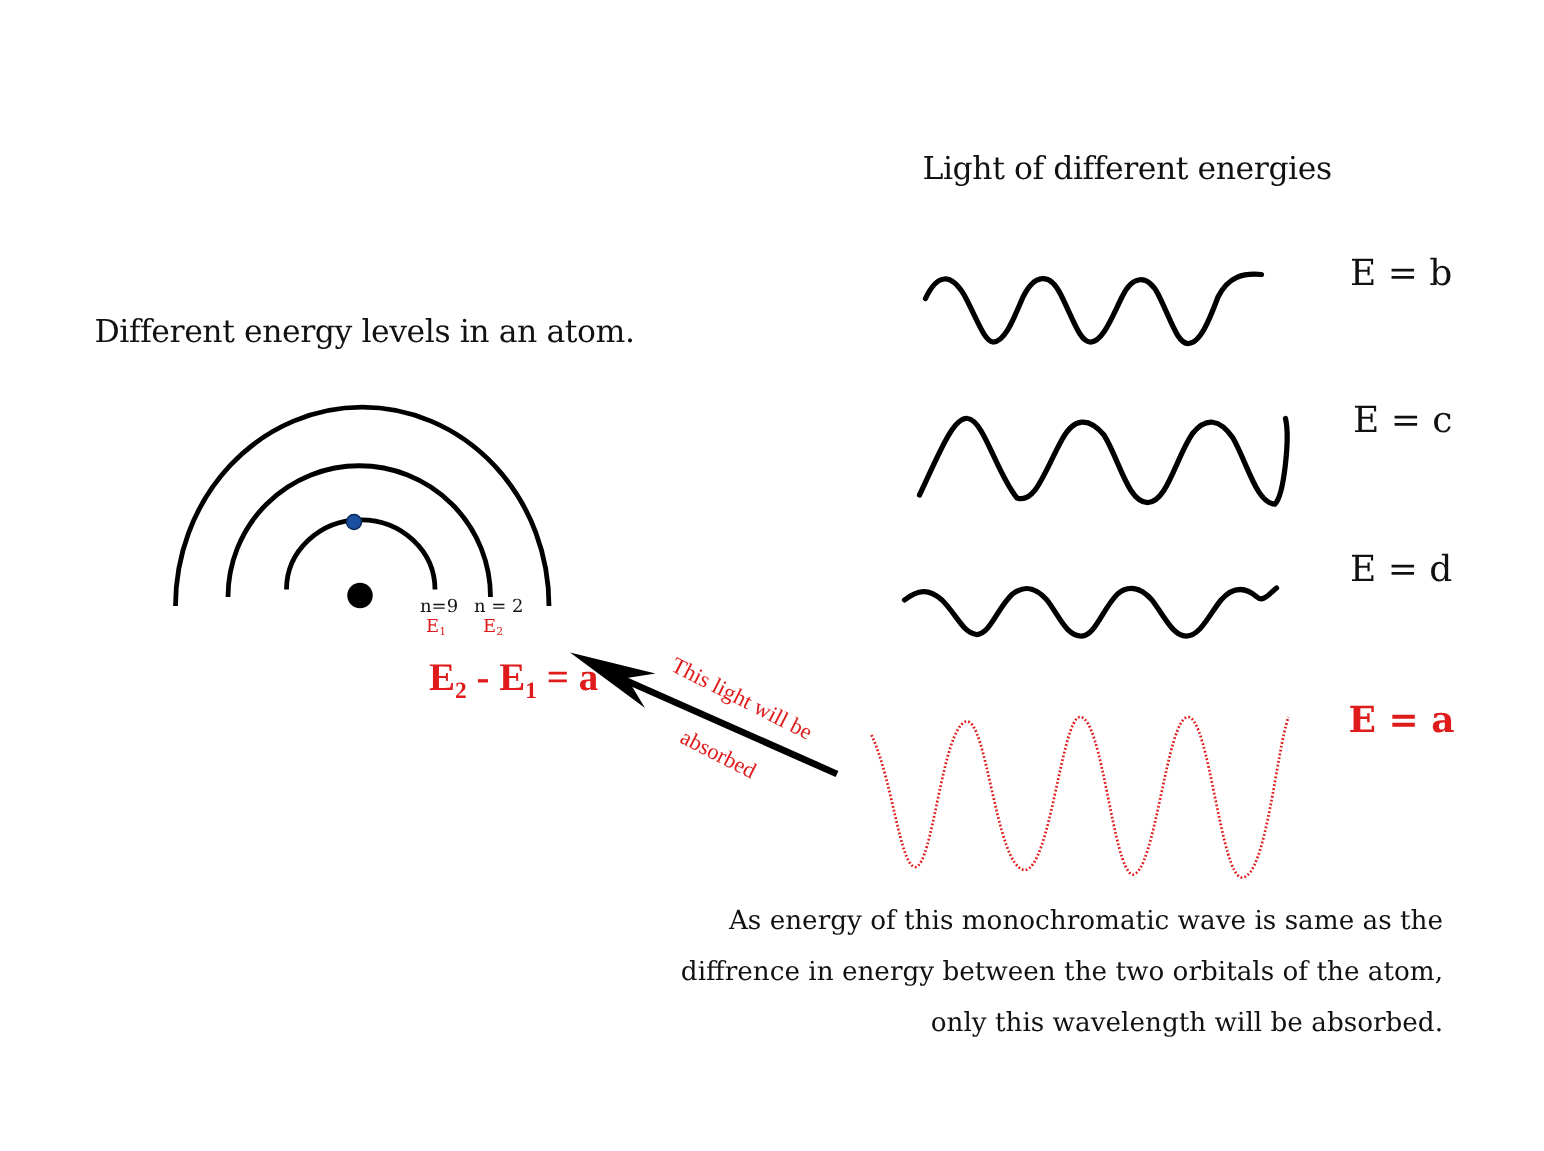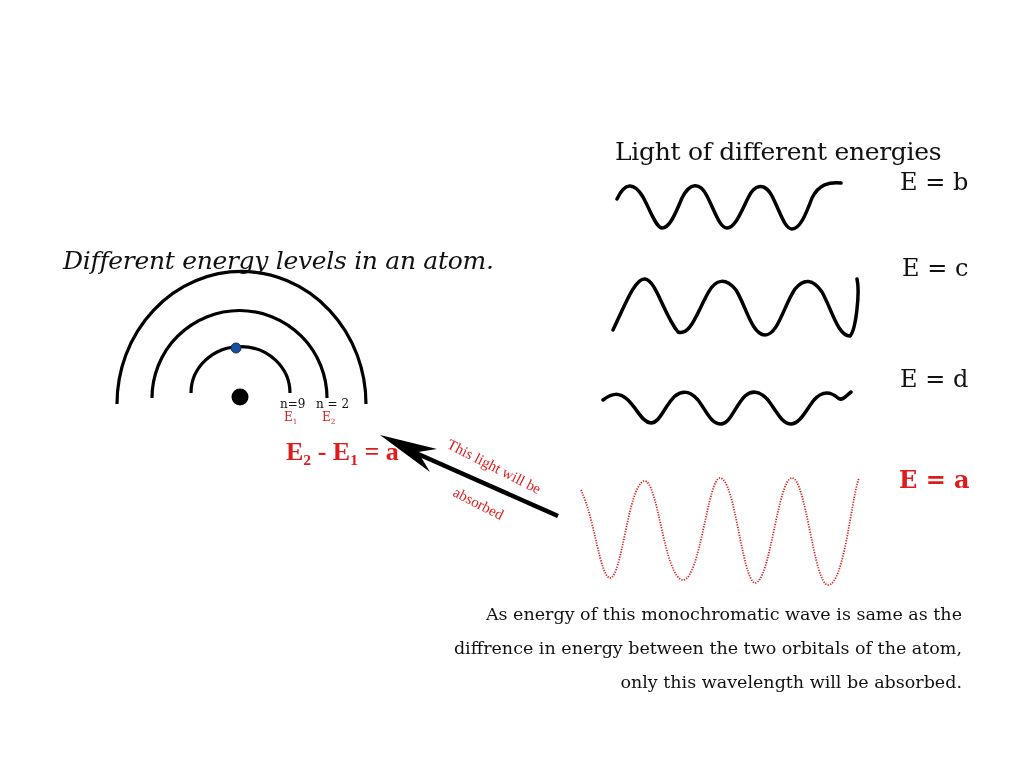--- a/index.html
+++ b/index.html
@@ -1,19 +1,19 @@
 <!DOCTYPE html>
 <html><head>
 <meta charset="utf-8">
 <style>
   html, body { margin:0; padding:0; background:#ffffff; }
   body { width:1029px; height:767px; position:relative; overflow:hidden;
          font-family:"DejaVu Serif","Liberation Serif",serif; color:#111; }
   .abs { position:absolute; white-space:nowrap; }
-  .title { font-size:25px; letter-spacing:-0.3px;margin-top:37px; }
+  .title { font-size:21px; letter-spacing:-0.3px; }
   .elabel { font-size:24px; }
   .red { color:#e01b1b; }
   .caption { position:absolute; left:452px; top:597px; width:510px; text-align:right;
              font-size:17.5px; line-height:34px; white-space:normal; }
   svg.layer { position:absolute; left:0; top:0; }
   .small { font-size:12px; }
   .sub { font-size:60%; vertical-align:-0.35em; }
   .eq { font-size:26px; font-weight:bold; font-family:"Liberation Serif",serif; }
   .note { font-size:15px; font-family:"Liberation Serif",serif; transform-origin:left top; }
 </style>
@@ -47,37 +47,37 @@
            C660,423 665,405 675,396 C683,390 690,391 698,400
            C707,412 711,424 721,424 C730,424 735,406 745,396
            C752,390 760,391 768,400 C777,412 782,424 791,424
            C800,424 806,410 814,400 C822,391 830,391 838,398 C842,402 847,395 851,392"></path>
   <path fill="none" stroke="#e01b1b" stroke-width="1.8" stroke-dasharray="1.2,1.4" d="M581,490 C595,520 600,577 610,578 C622,578 628,486 644,481
            C658,478 664,578 683,580 C700,580 708,478 720,478
            C735,478 742,580 755,583 C770,583 778,478 792,478
            C806,478 814,585 828,585 C844,585 851,500 859,478"></path>
 </svg>
 
-<div class="abs title" style="left:63px; top:209px;font-style:italic;">Different energy levels in an atom.</div>
+<div class="abs title" style="left:63px; top:209px;">Different energy levels in an atom.</div>
 
 <div class="abs small" style="left:280px; top:397px;">n=9</div>
 <div class="abs small" style="left:316px; top:397px;">n = 2</div>
 <div class="abs small red" style="left:284px; top:410px;text-align:center;">
   <span>E</span><span class="sub">1</span>
 </div>
 <div class="abs small red" style="left:322px; top:410px;">
   <span>E</span><span class="sub">2</span>
 </div>
 
 <div class="abs eq red" style="left:250px; top:437px;margin-left:36px;">
   <span>E</span><span class="sub">2</span><span style="white-space:pre"> - </span><span>E</span><span class="sub">1</span><span style="white-space:pre"> = a</span>
 </div>
 
 <div class="abs note red" style="left:452px; top:436px; transform:rotate(27deg);">This light will be</div>
 <div class="abs note red" style="left:458px; top:484px; transform:rotate(27deg);">absorbed</div>
 
 <div class="abs title" style="left:615px; top:100px;">Light of different energies</div>
 <div class="abs elabel" style="left:900px; top:168px;">E = b</div>
-<div class="abs elabel" style="left:902px; top:254px;">E = c</div>
+<div class="abs elabel" style="left:902px; top:266px;">E = c</div>
 <div class="abs elabel" style="left:900px; top:365px;">E = d</div>
 <div class="abs elabel red" style="left:899px; top:465px; font-weight:bold;">E = a</div>
 
 <div class="caption">As energy of this monochromatic wave is same as the diffrence in energy between the two orbitals of the atom, only this wavelength will be absorbed.</div>
 
 </body></html>

